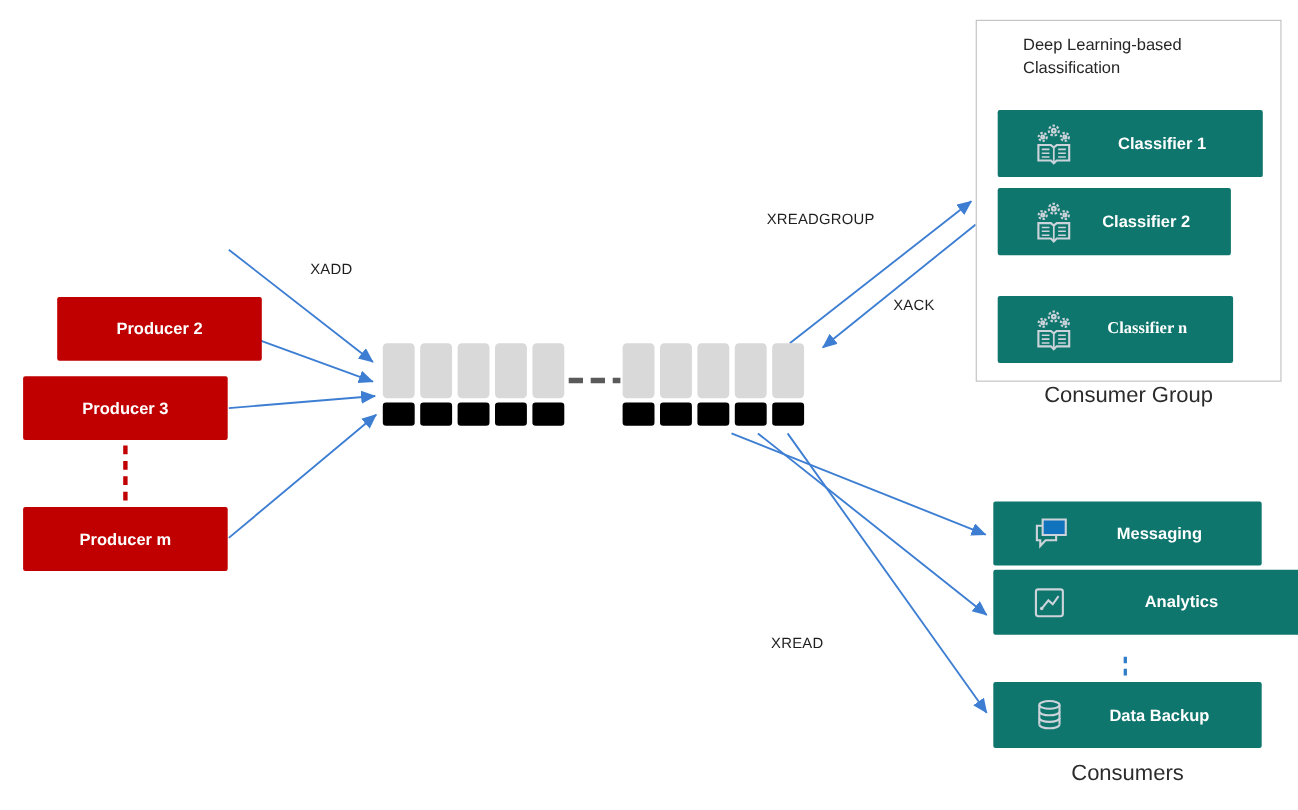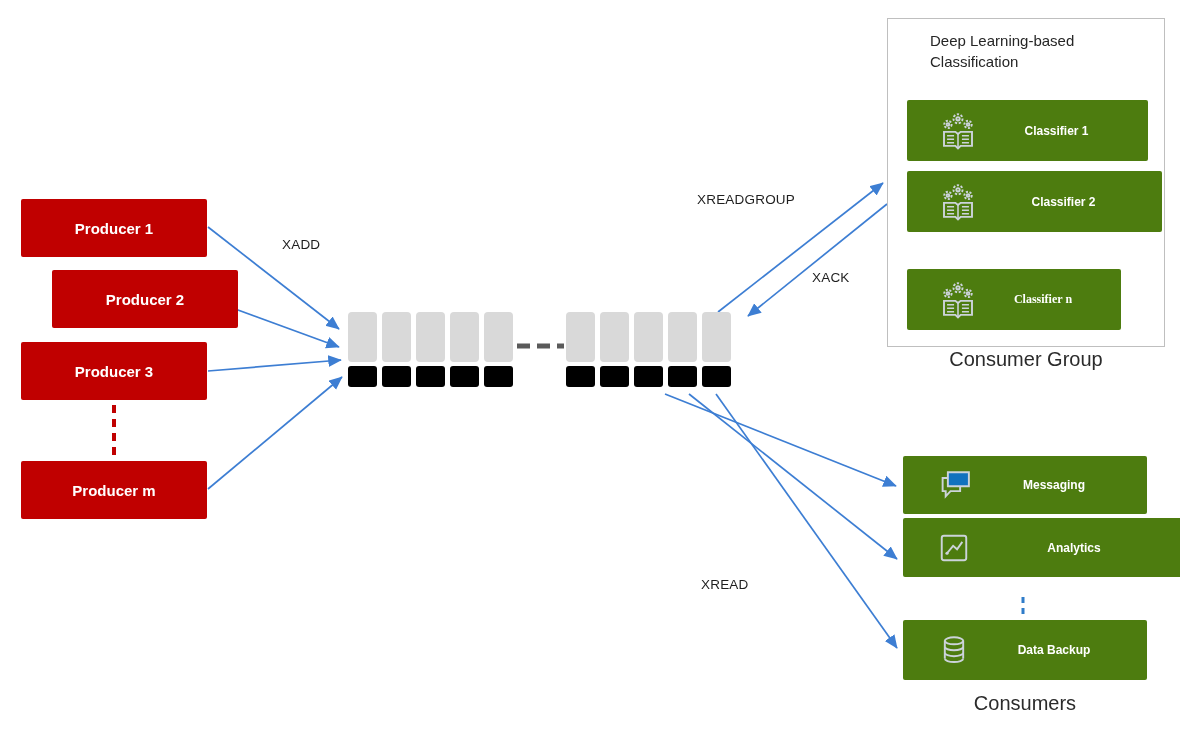--- a/index.html
+++ b/index.html
@@ -26,23 +26,23 @@
     background:#ffffff;border:1px solid #BFBFBF;
   }
   .panel-title{
     position:absolute;top:11px;left:0;width:100%;
     font-size:15px;line-height:1.4;color:#262626;
     padding:0 42px;
   }
 
   
   .bluebox{
-    position:absolute;background:#4d7c0f;border-radius:2px;
+    position:absolute;background:#0f766e;border-radius:2px;
     display:flex;align-items:center;
-    color:#ffffff;font-weight:bold;font-size:12px;
+    color:#ffffff;font-weight:bold;font-size:15px;
   }
   .bluebox .icon{margin-left:30px;flex:0 0 auto;display:flex;align-items:center;}
   .bluebox .lbl{flex:1;text-align:center;padding-right:14px;}
 
   .caption{
     position:absolute;text-align:center;color:#2b2b2b;font-size:20px;
   }
 
   .cmd{
     position:absolute;color:#1f1f1f;font-size:13.5px;letter-spacing:0.2px;
@@ -82,23 +82,20 @@
 
     <line x1="114" y1="405" x2="114" y2="457" stroke="#C00000" stroke-width="4" stroke-dasharray="8 6"></line>
 
     <line x1="517" y1="346" x2="564" y2="346" stroke="#5A5A5A" stroke-width="5" stroke-dasharray="13 7"></line>
 
     <line x1="1024" y1="233" x2="1024" y2="266" stroke="#2F7CC9" stroke-width="3" stroke-dasharray="6 5"></line>
 
     <line x1="1023" y1="597" x2="1023" y2="618" stroke="#2F7CC9" stroke-width="3" stroke-dasharray="6 5"></line>
   </svg>
 
-  <div class="producer" style="top:199px;">
-    <span>Producer 1</span>
-  </div>
   <div class="producer" style="top:270px;margin-left:31px;">
     <span>Producer 2</span>
   </div>
   <div class="producer" style="top:342px;">
     <span>Producer 3</span>
   </div>
   <div class="producer" style="top:461px;">
     <span>Producer m</span>
   </div>
 
@@ -165,21 +162,21 @@
           <circle cx="35.5" cy="16.5" r="4.2" stroke-dasharray="2.4 1.8"></circle>
             <circle cx="35.5" cy="16.5" r="1.5"></circle>
           <path d="M8 25 L8 41 L21 41 L24 44 L27 41 L40 41 L40 25 L27 25 L24 27.5 L21 25 Z"></path>
           <path d="M24 27.5 L24 43" stroke-width="1.8"></path>
           <path d="M11.5 29.5 H19.5 M11.5 33.5 H19.5 M11.5 37.5 H19.5 M28.5 29.5 H36.5 M28.5 33.5 H36.5 M28.5 37.5 H36.5" stroke-width="1.6"></path>
         </svg>
       </span>
       <span class="lbl">Classifier 1</span>
     </div>
 
-    <div class="bluebox" style="left:19px;top:152px;width:255px;height:61px;">
+    <div class="bluebox" style="left:19px;top:152px;width:212px;height:61px;">
       <span class="icon">
         <svg width="42" height="42" viewBox="0 0 48 48" fill="none" stroke="#CCD3DA" stroke-width="2.2">
           <circle cx="24" cy="10" r="5.2" stroke-dasharray="2.6 1.9"></circle>
             <circle cx="24" cy="10" r="1.9"></circle>
           <circle cx="12.5" cy="16.5" r="4.2" stroke-dasharray="2.4 1.8"></circle>
             <circle cx="12.5" cy="16.5" r="1.5"></circle>
           <circle cx="35.5" cy="16.5" r="4.2" stroke-dasharray="2.4 1.8"></circle>
             <circle cx="35.5" cy="16.5" r="1.5"></circle>
           <path d="M8 25 L8 41 L21 41 L24 44 L27 41 L40 41 L40 25 L27 25 L24 27.5 L21 25 Z"></path>
           <path d="M24 27.5 L24 43" stroke-width="1.8"></path>

